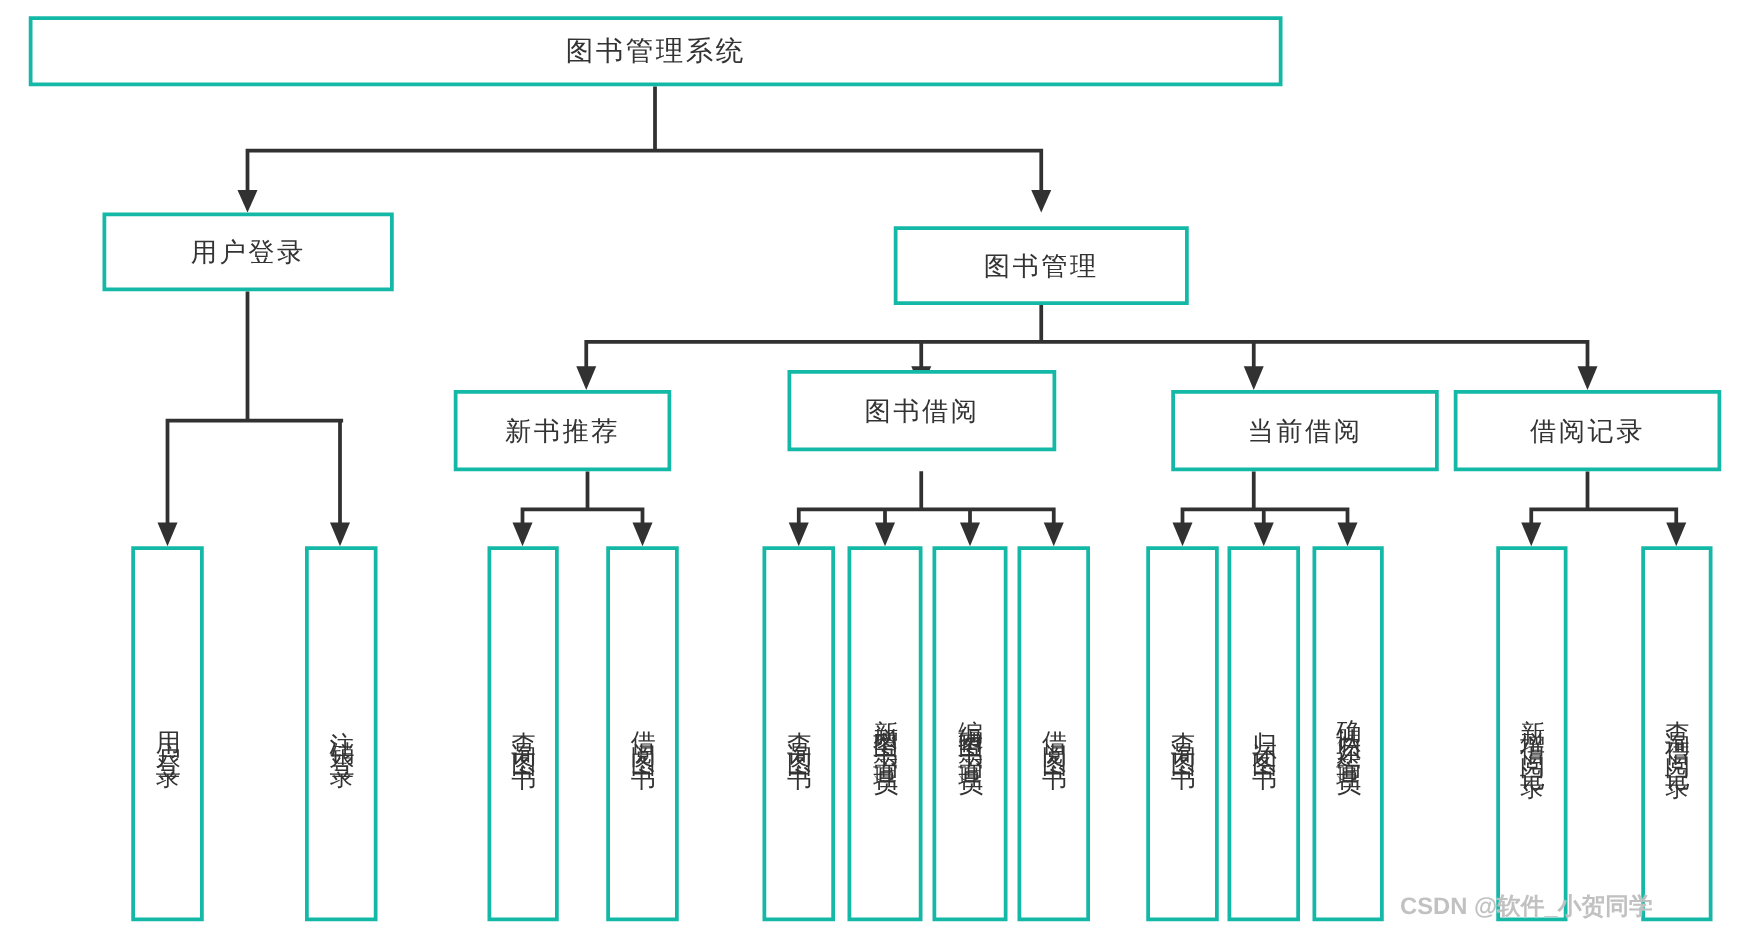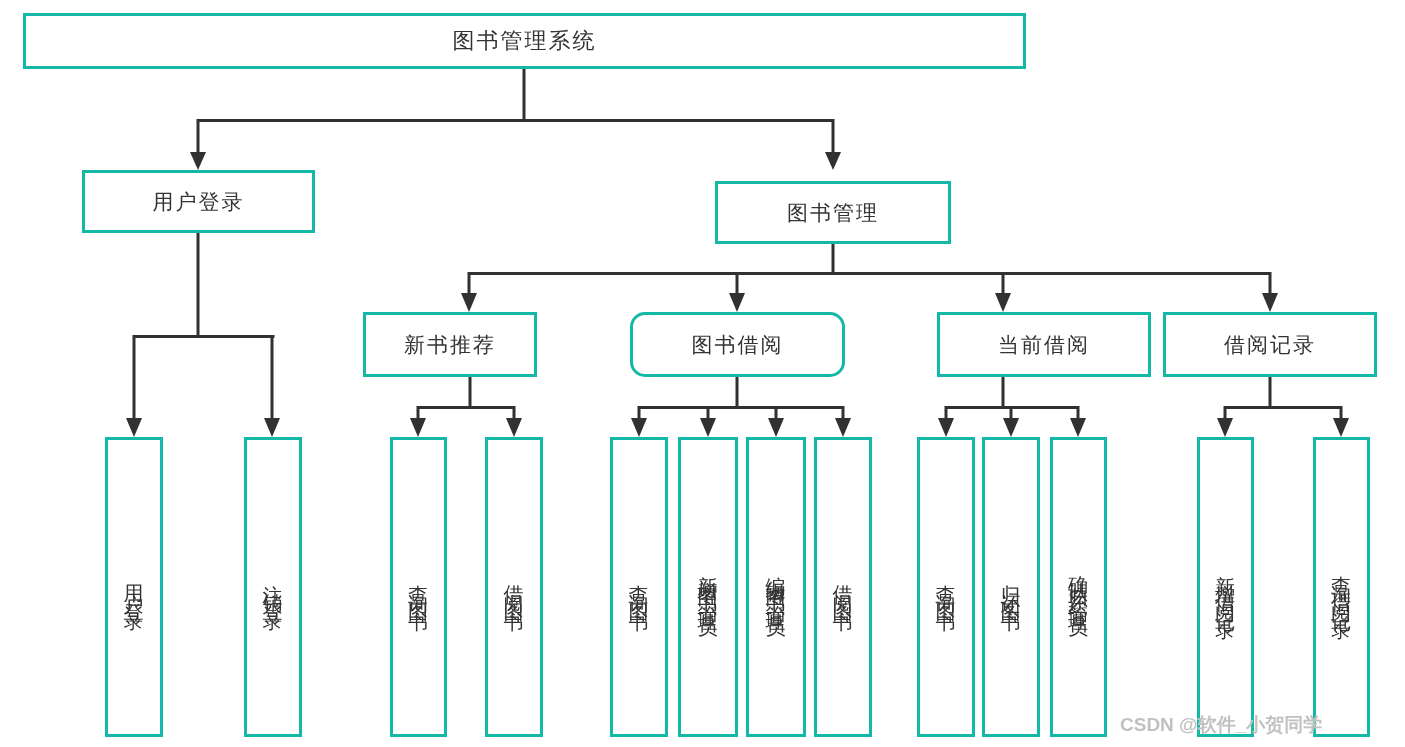--- a/index.html
+++ b/index.html
@@ -114,21 +114,21 @@
   <div class="box" style="left:82px; top:170px; width:233px; height:63px;">
     <span class="hlbl">用户登录</span>
   </div>
   <div class="box" style="left:715px; top:170px; width:236px; height:63px;margin-top:11px;">
     <span class="hlbl">图书管理</span>
   </div>
 
   <div class="box" style="left:363px; top:312px; width:174px; height:65px;">
     <span class="hlbl">新书推荐</span>
   </div>
-  <div class="box" style="left:630px; top:312px; width:215px; height:65px;border-radius:15px;">
+  <div class="box" style="left:630px; top:296px; width:215px; height:65px;">
     <span class="hlbl">图书借阅</span>
   </div>
   <div class="box" style="left:897px; top:312px; width:214px; height:65px;margin-left:40px;">
     <span class="hlbl">当前借阅</span>
   </div>
   <div class="box" style="left:1163px; top:312px; width:214px; height:65px;text-align:right;">
     <span class="hlbl">借阅记录</span>
   </div>
 
   <div class="box" style="left:105px; top:437px; width:58px; height:300px;">

